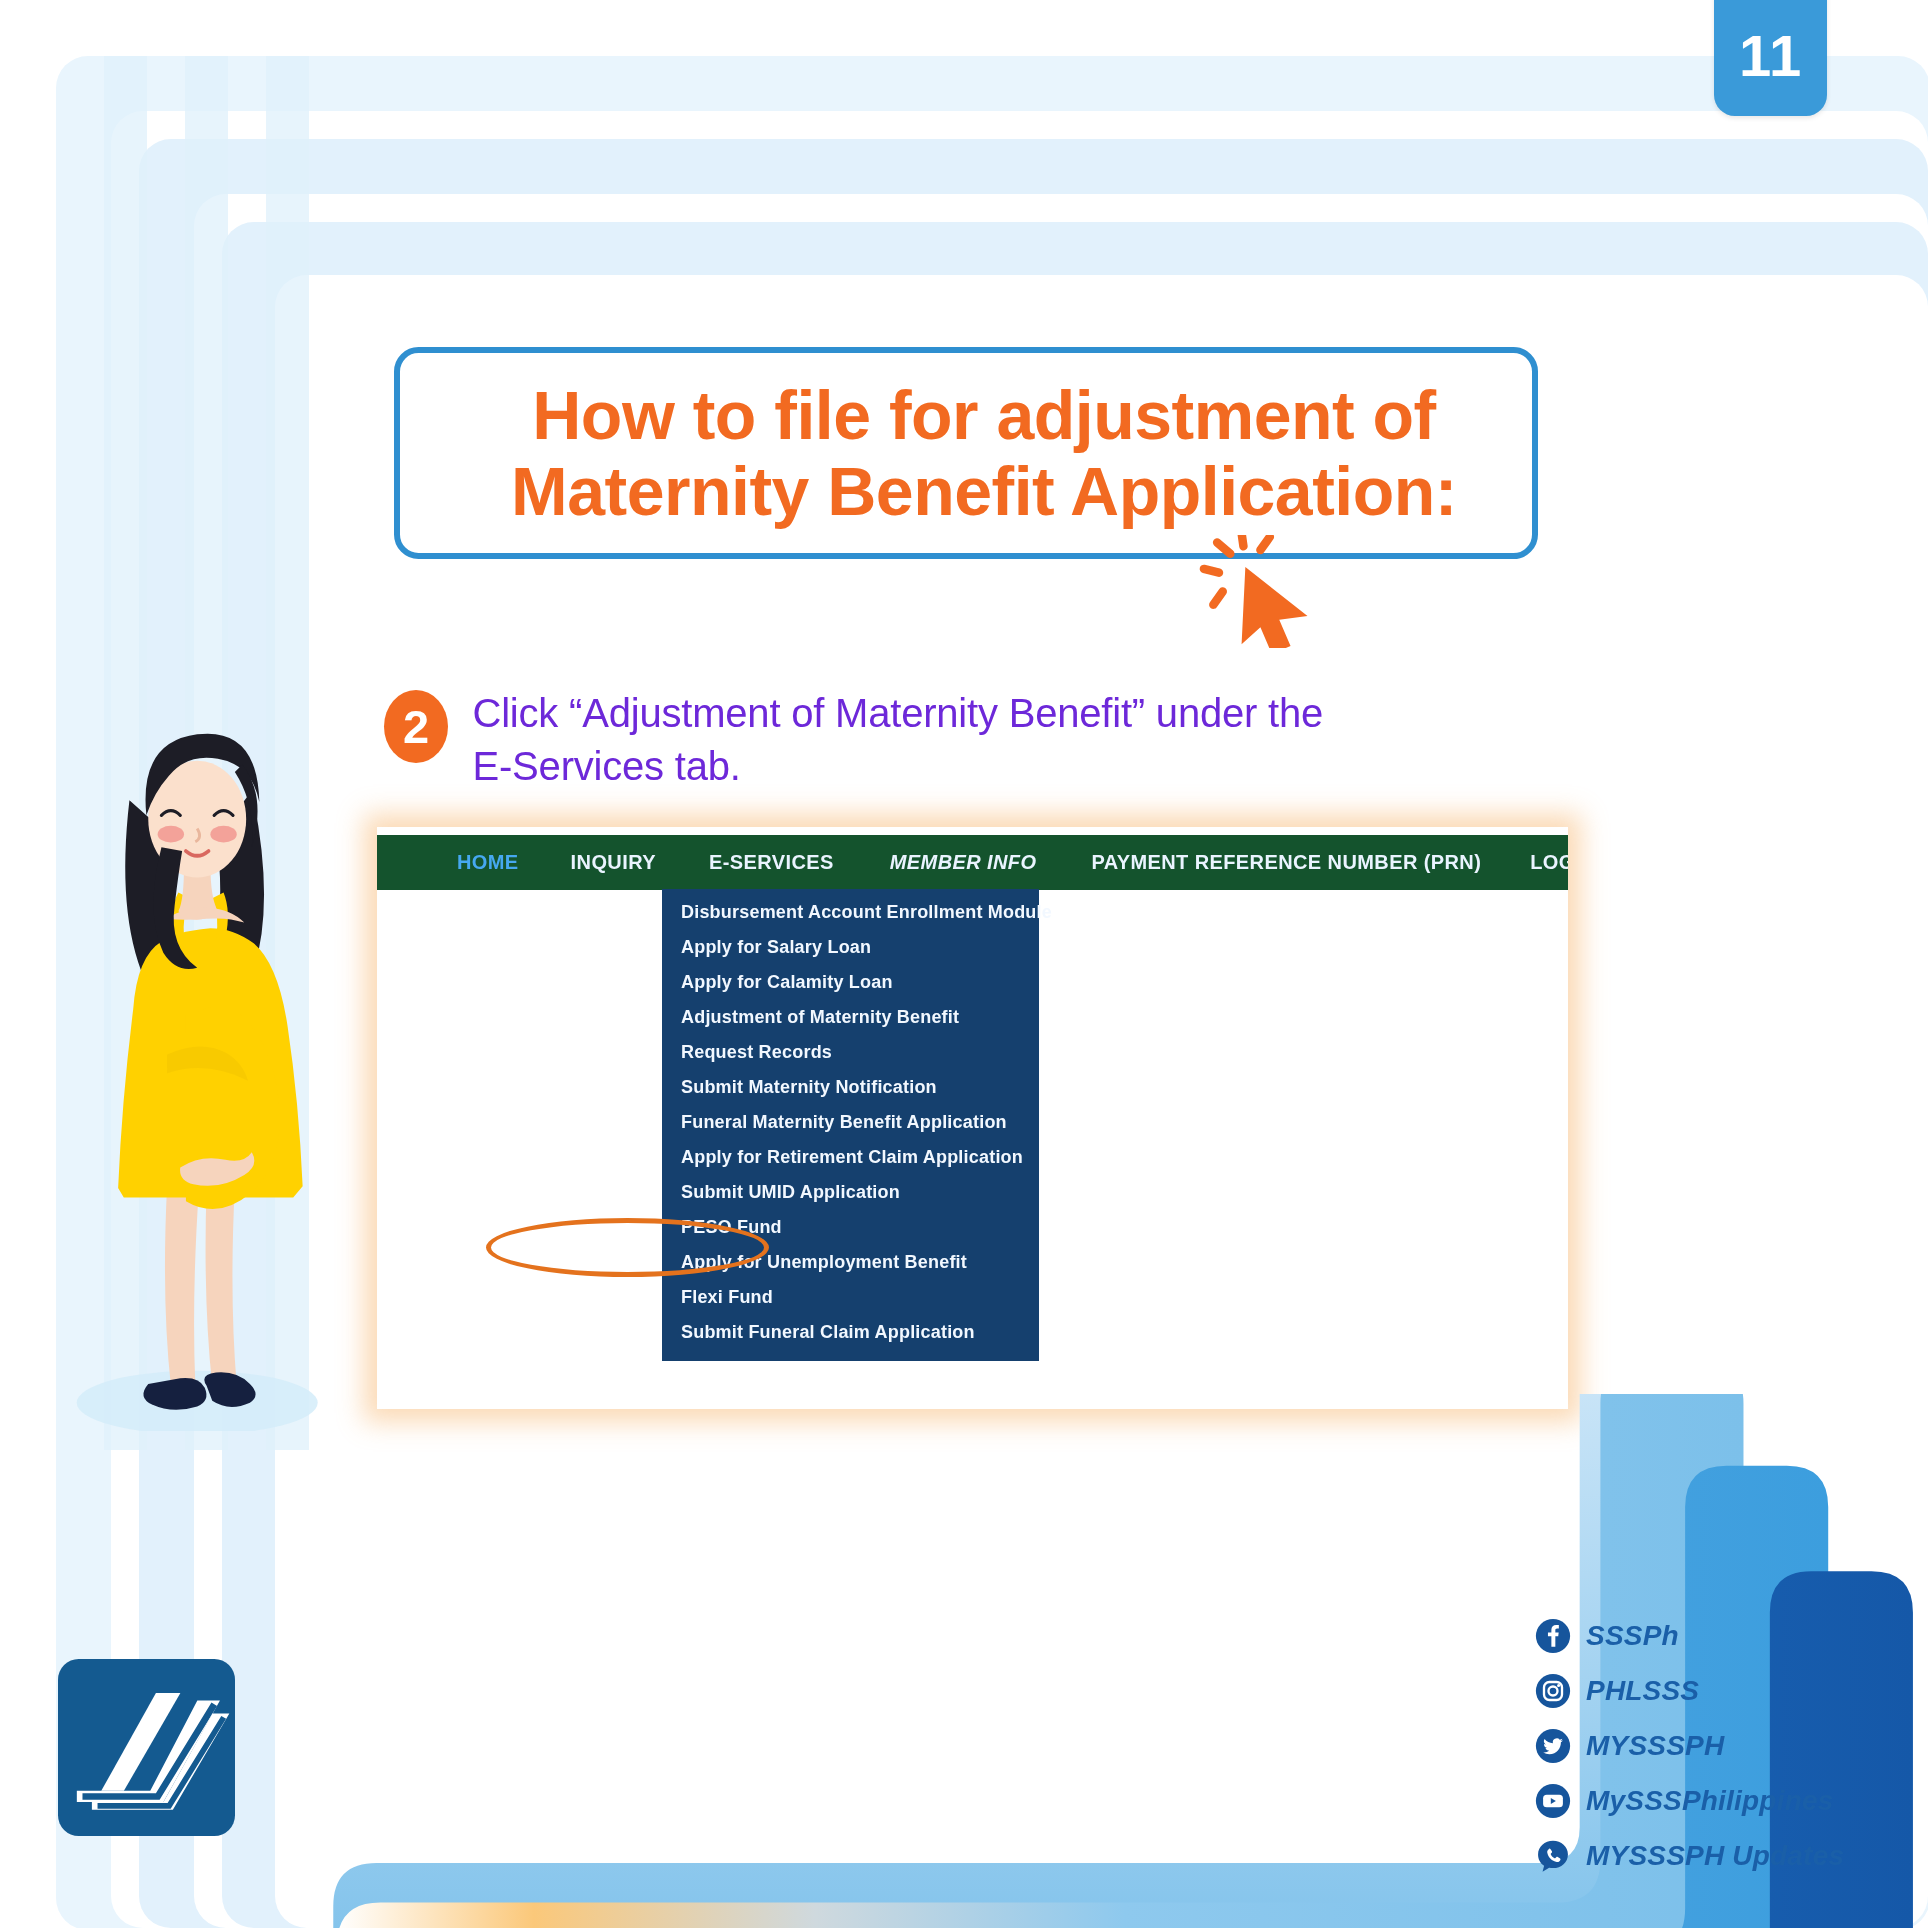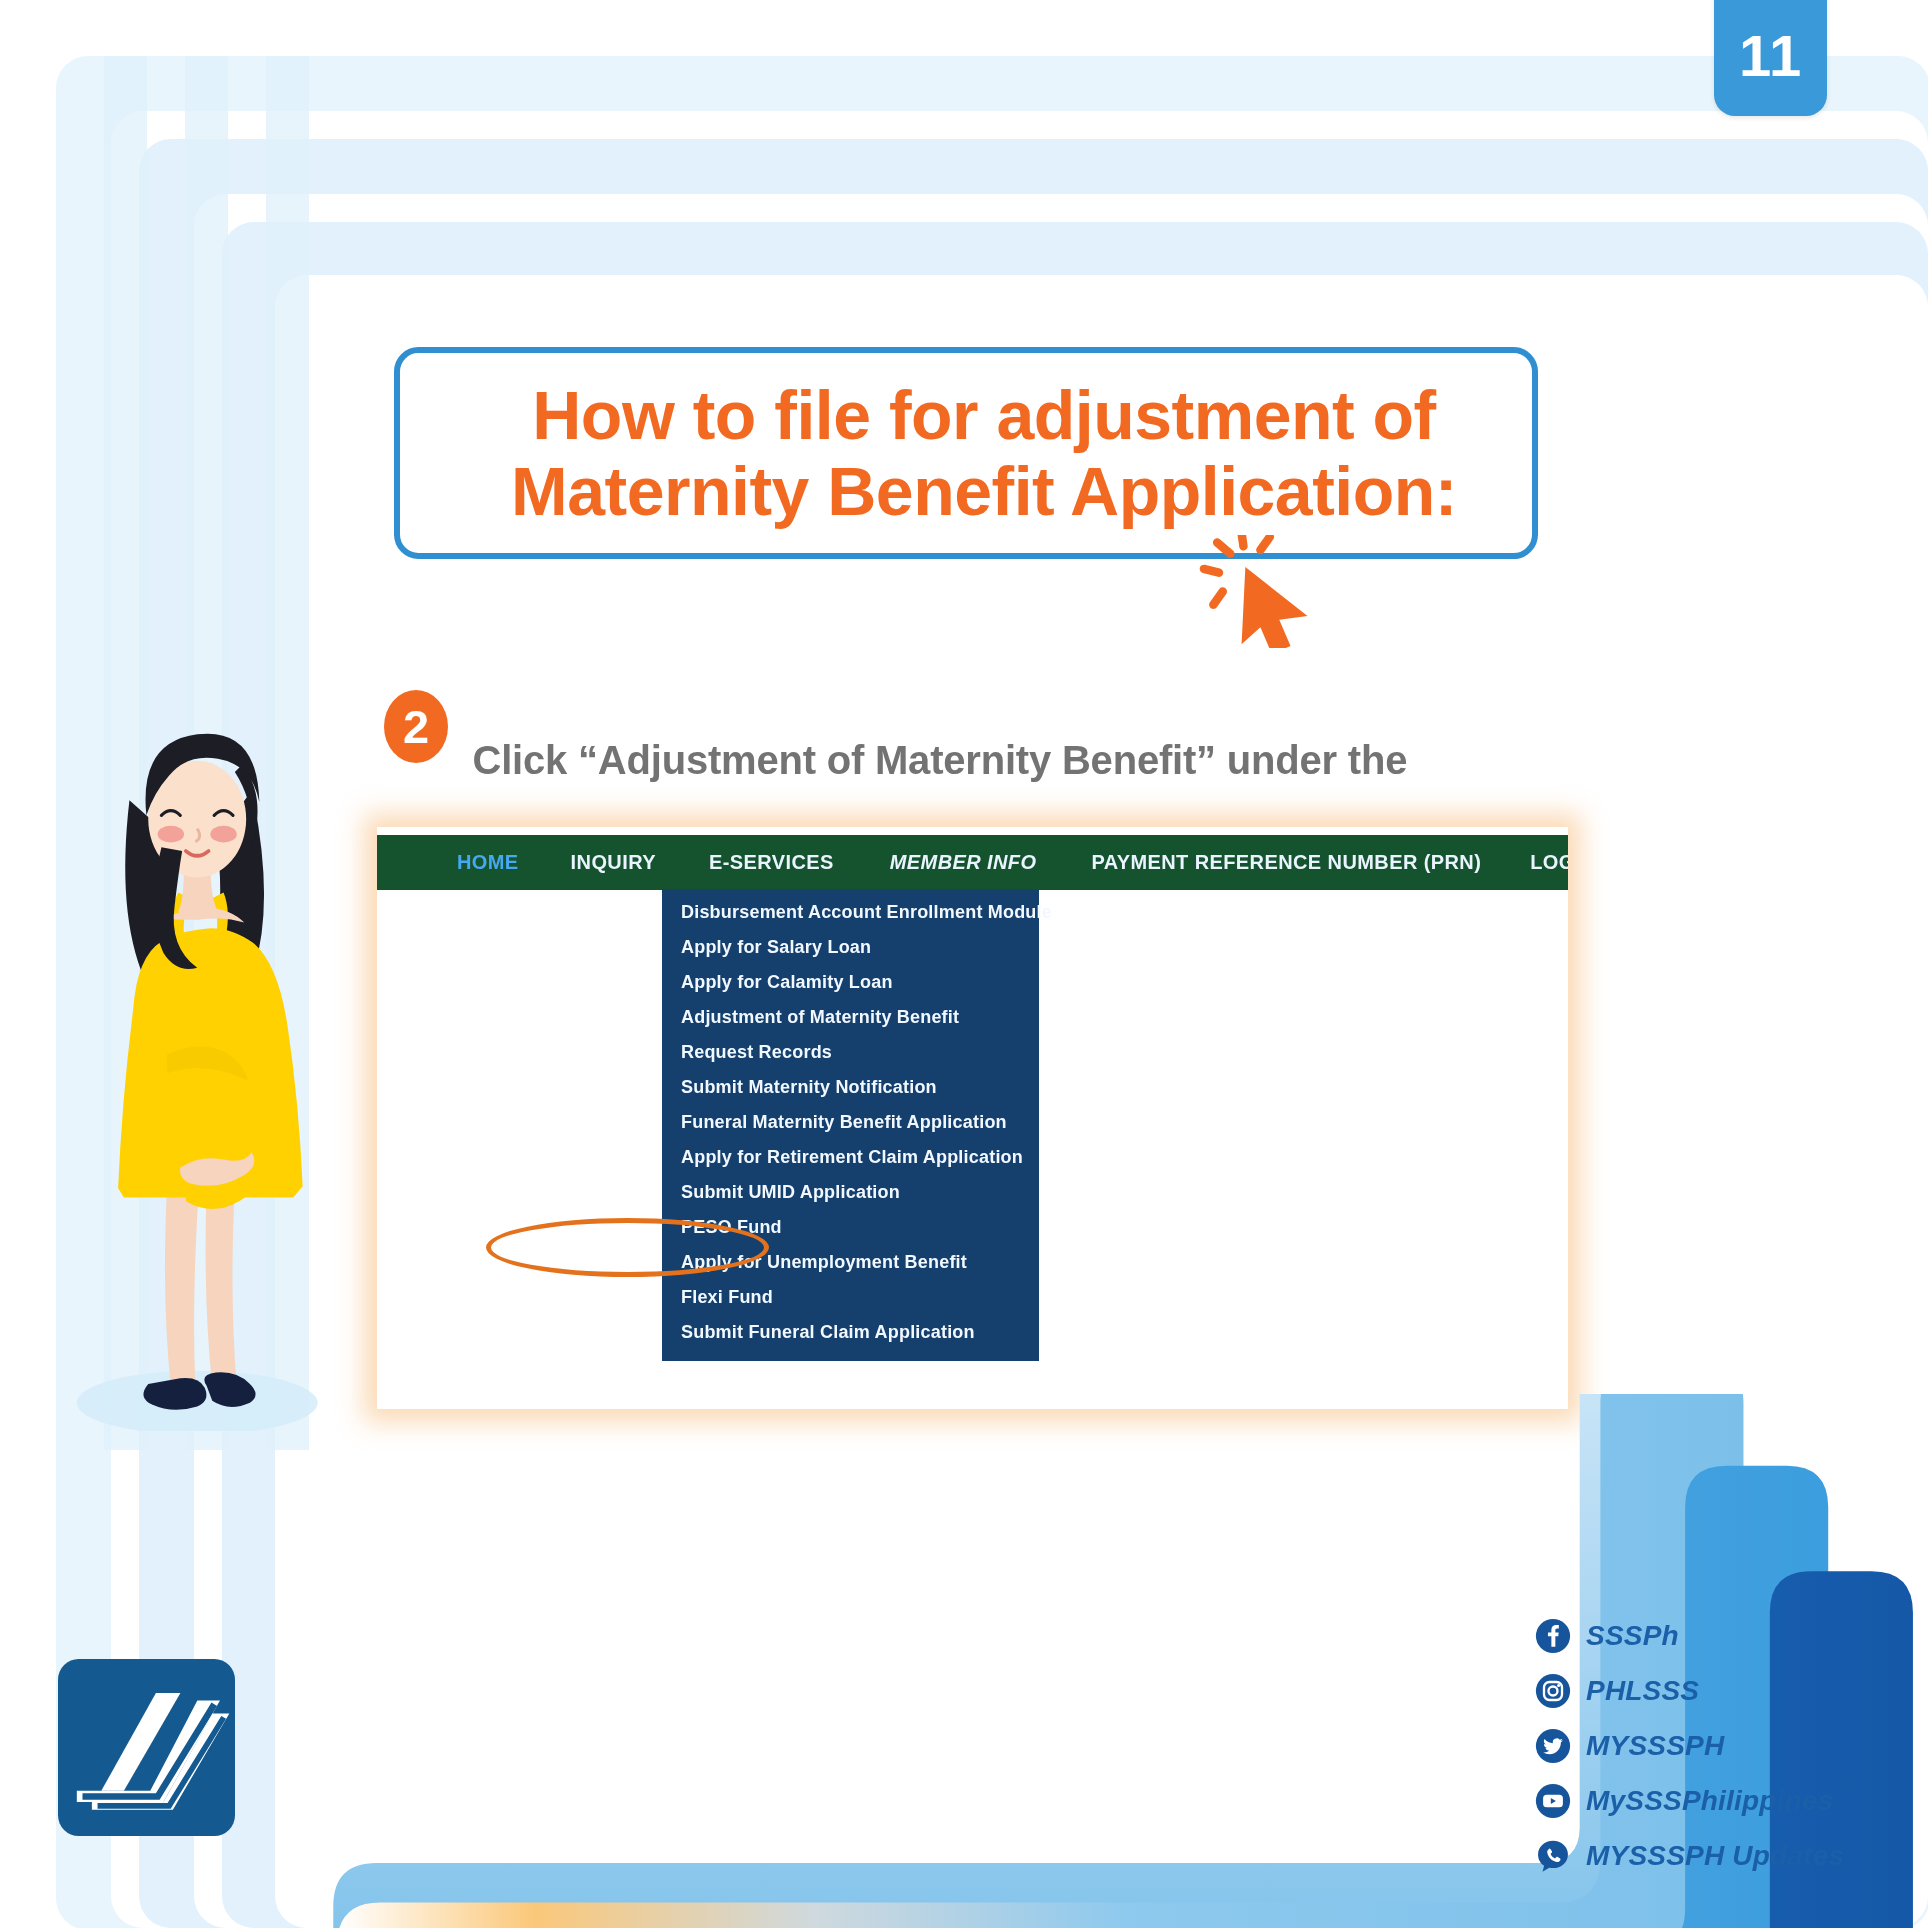--- a/index.html
+++ b/index.html
@@ -46,22 +46,22 @@
   .cursor-wrap{position:absolute;left:1185px;top:535px;width:132px;height:113px;}
 
   
   .step-row{position:absolute;left:384px;top:686px;width:1111px;display:flex;gap:24.5px;}
   .step-badge{
     width:64px;height:73px;border-radius:50%;background:#f26a21;color:#fff;
     display:flex;align-items:center;justify-content:center;
     font-size:47px;font-weight:bold;flex:none;margin-top:3.8px;
   }
   .step-text{
-    color:#737373;font-size:40px;font-weight:bold;line-height:1.28;
-    letter-spacing:-0.2px;padding-top:1.9px;margin-top:47px;
+    color:#6d28d9;font-size:40px;font-weight:normal;line-height:1.28;
+    letter-spacing:-0.2px;padding-top:1.9px;
   }
 
   
   .shot{
     position:absolute;left:377px;top:827px;width:1191px;height:582px;
     background:#fff;
     box-shadow:0 0 24.5px 13px rgba(245,166,80,.42);
     overflow:hidden;
   }
   .navbar{

